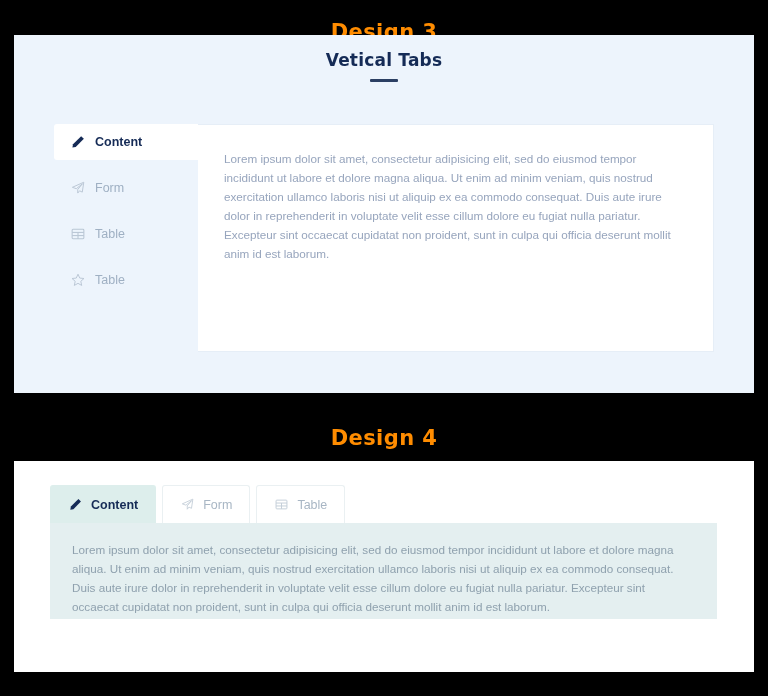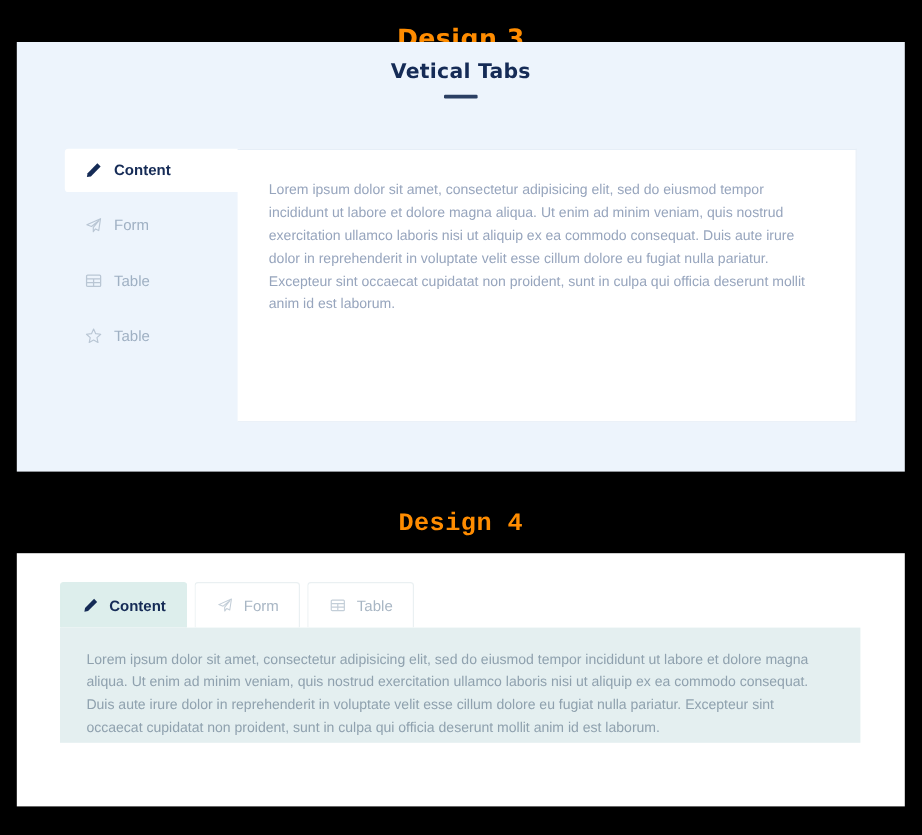--- a/index.html
+++ b/index.html
@@ -15,21 +15,21 @@
   
   .design-label{
     position:absolute;left:0;width:768px;text-align:center;
     color:#ff8c00;
     font-family:"DejaVu Sans", sans-serif;
     font-weight:bold;
     font-size:21px;
     letter-spacing:.4px;
   }
   .design-label.d3{top:20px;}
-  .design-label.d4{top:426px;font-family:Liberation Mono, monospace;}
+  .design-label.d4{top:426px;}
 
   
   .card3{
     position:absolute;left:14px;top:35px;width:740px;height:358px;
     background:#edf4fc;
   }
   .card3-title{
     text-align:center;
     color:#152b56;
     font-family:"DejaVu Sans", sans-serif;

